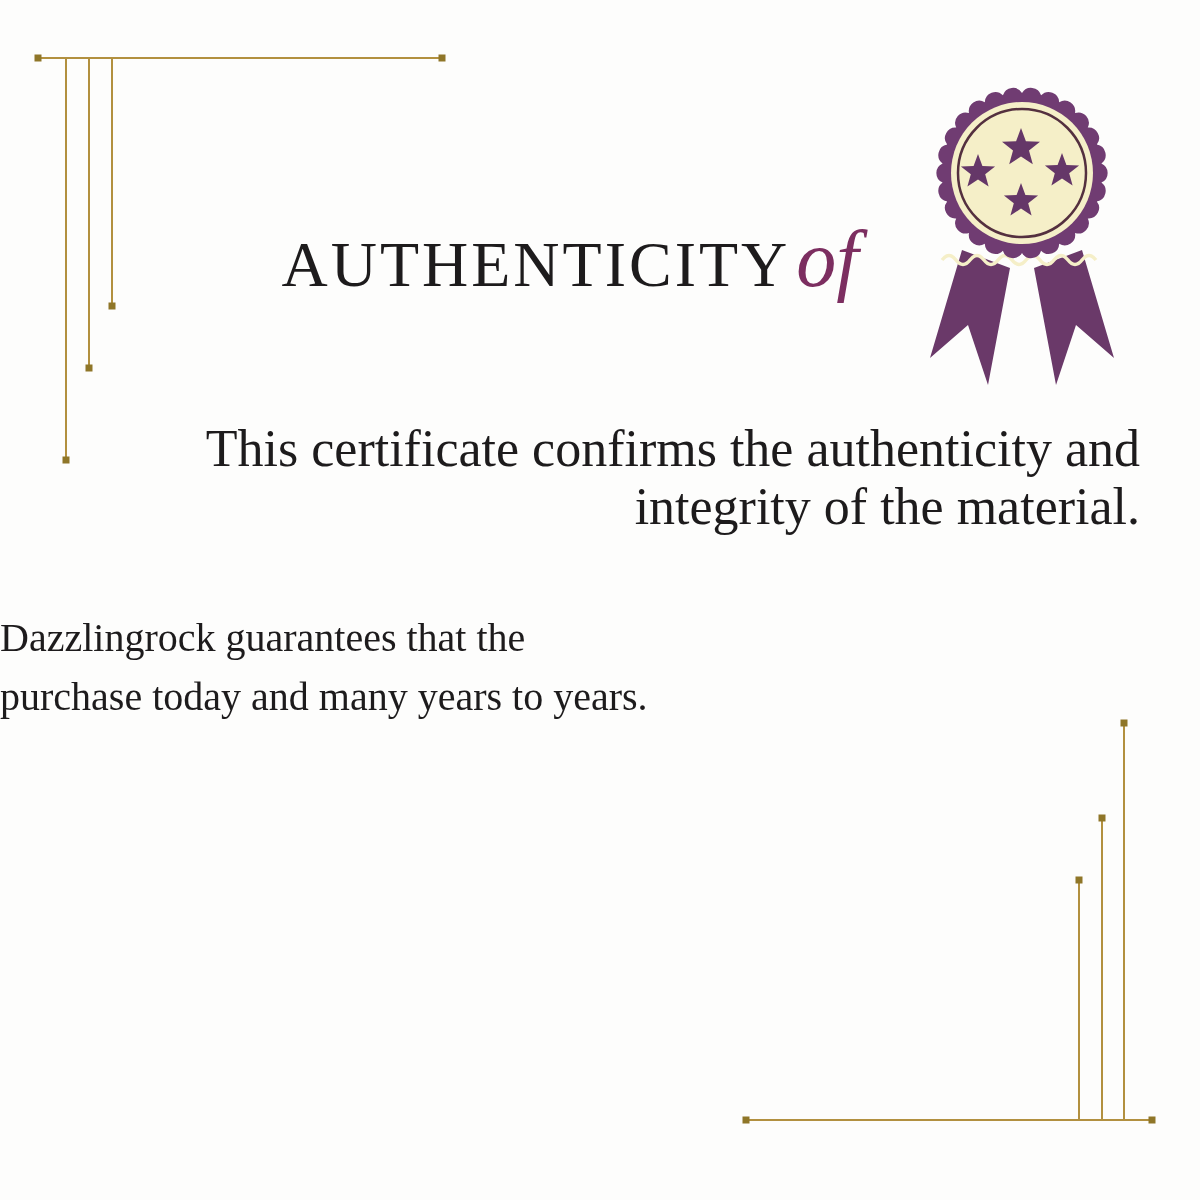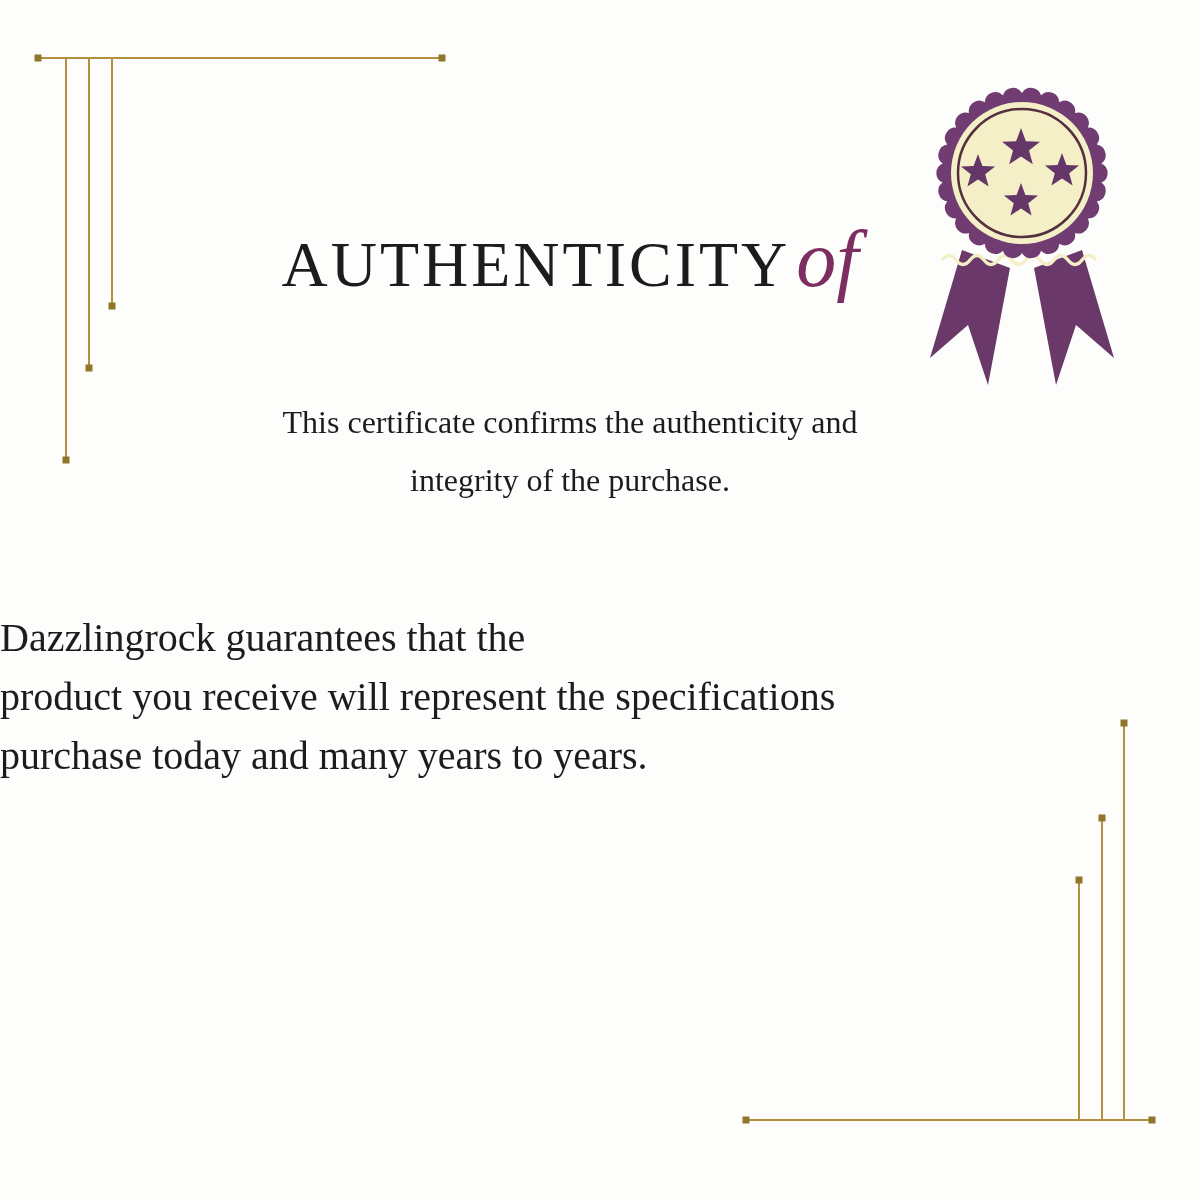--- a/index.html
+++ b/index.html
@@ -35,23 +35,23 @@
   }
   .title-accent{
     font-style:italic;
     font-size:80px;
     letter-spacing:0;
     line-height:0;
     color:var(--accent);
     margin-left:6px;
   }
   .intro-block{
-    position:absolute;top:393px;left:0;width:1140px;
-    text-align:center;
-    font-size:32px;line-height:58px;
+    position:absolute;top:420px;left:0;width:1140px;
+    text-align:right;
+    font-size:52px;line-height:58px;
   }
   .guarantee-block{
     position:absolute;top:608px;left:0;width:1140px;
     font-size:40px;line-height:59px;
   }
   .text-line{display:block;white-space:nowrap;}
 </style>
 </head>
 <body>
 
@@ -92,20 +92,19 @@
   <circle cx="105" cy="110" r="64" fill="none" stroke="var(--ring)" stroke-width="2.5"></circle>
   <path id="rosette-stars" fill="var(--plum-dark)" d="M104.0 65.0 L108.9 78.2 L123.0 78.8 L112.0 87.6 L115.8 101.2 L104.0 93.4 L92.2 101.2 L96.0 87.6 L85.0 78.8 L99.1 78.2 Z M61.0 91.0 L65.4 102.9 L78.1 103.4 L68.2 111.3 L71.6 123.6 L61.0 116.6 L50.4 123.6 L53.8 111.3 L43.9 103.4 L56.6 102.9 Z M145.0 90.0 L149.4 101.9 L162.1 102.4 L152.2 110.3 L155.6 122.6 L145.0 115.6 L134.4 122.6 L137.8 110.3 L127.9 102.4 L140.6 101.9 Z M104.0 120.0 L108.4 131.9 L121.1 132.4 L111.2 140.3 L114.6 152.6 L104.0 145.6 L93.4 152.6 L96.8 140.3 L86.9 132.4 L99.6 131.9 Z"></path>
 </svg>
 
 <header class="title-block">
   <span class="title-line"><span>AUTHENTICITY</span><span class="title-accent">of</span></span>
 </header>
 
 <p class="intro-block">
   <span class="text-line">This certificate confirms the authenticity and</span>
-  <span class="text-line">integrity of the purchase.</span>
+  <span class="text-line">integrity of the material.</span>
 </p>
 
 <p class="guarantee-block">
   <span class="text-line">Dazzlingrock guarantees that the</span>
-  <span class="text-line">product you receive will represent the specifications</span>
   <span class="text-line">purchase today and many years to years.</span>
 </p>
 
 </body></html>

